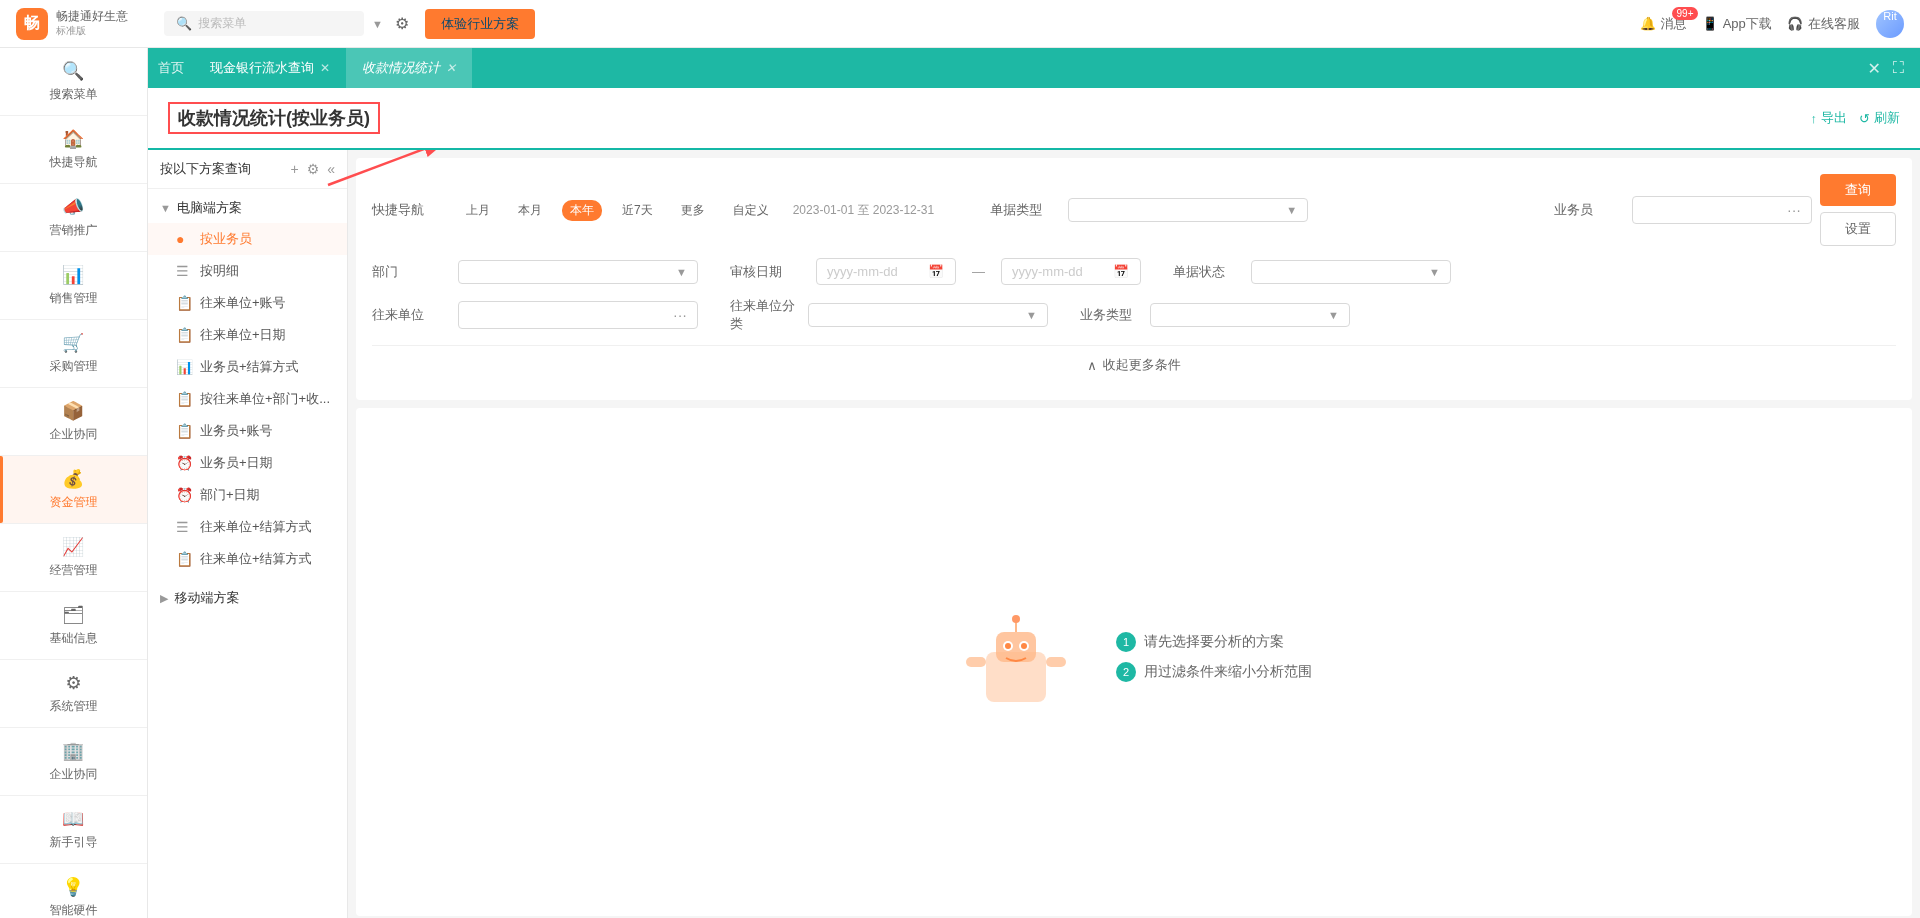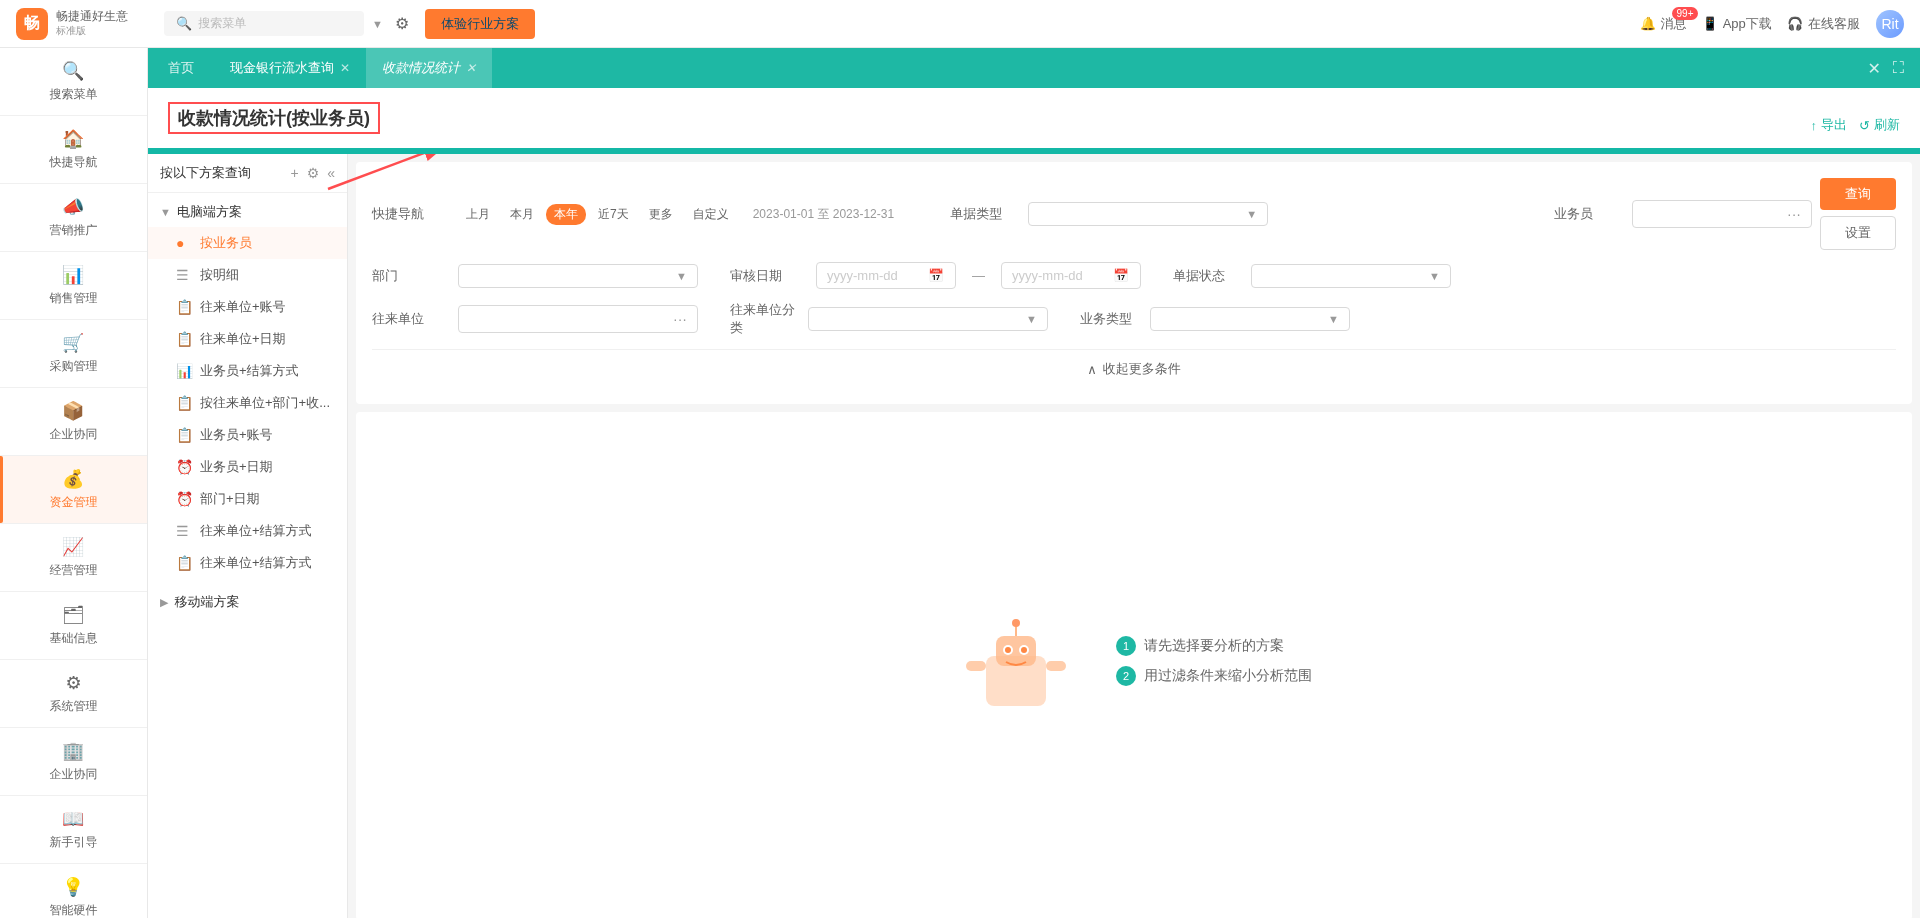--- a/index.html
+++ b/index.html
@@ -77,22 +77,22 @@
       top: -8px; right: -12px;
     }
     .header-chevron {
       color: #999; font-size: 11px;
     }
     .gear-icon { font-size: 16px; color: #666; cursor: pointer; }
     .user-avatar {
       width: 28px; height: 28px;
       background: linear-gradient(135deg, #a0c4ff, #6b9bff);
       border-radius: 50%;
-      display: flex; align-items: center; justify-content: center;
-      color: #fff; font-size: 14px;
+      display: flex; align-items: flex-start; justify-content: center;
+      color: #fff; font-size: 11px;
     }
 
     
     .main-layout {
       display: flex;
       margin-top: 48px;
       height: calc(100vh - 48px);
     }
 
     
@@ -140,21 +140,21 @@
     
     .tab-bar {
       background: #1eb8a4;
       display: flex;
       align-items: center;
       height: 40px;
       padding: 0;
       flex-shrink: 0;
     }
     .tab-home {
-      padding: 0 20px;
+      padding: 0 10px;
       color: #fff;
       font-size: 13px;
       cursor: pointer;
       height: 100%;
       display: flex;
       align-items: center;
       opacity: 0.85;
     }
     .tab-item {
       padding: 0 16px;
@@ -196,23 +196,23 @@
       overflow-y: auto;
       background: #f5f5f5;
       position: relative;
     }
 
     
     .page-header {
       background: #fff;
       padding: 14px 20px;
       display: flex;
-      align-items: flex-end;
+      align-items: center;
       justify-content: space-between;
-      border-bottom: 6px solid #14b8a6;
+      border-bottom: 2px solid #14b8a6;
     }
     .page-title {
       font-size: 18px;
       font-weight: bold;
       color: #333;
       border: 2px solid #ff4d4f;
       padding: 2px 8px;
     }
     .page-header-actions {
       display: flex;
@@ -246,21 +246,21 @@
 
     .filter-label {
       color: #666;
       font-size: 13px;
       width: 70px;
       flex-shrink: 0;
     }
 
     .date-tabs {
       display: flex;
-      gap: 4px;
+      gap: 12px;
       align-items: center;
     }
     .date-tab {
       padding: 2px 8px;
       font-size: 12px;
       color: #666;
       cursor: pointer;
       border-radius: 2px;
     }
     .date-tab.active {

